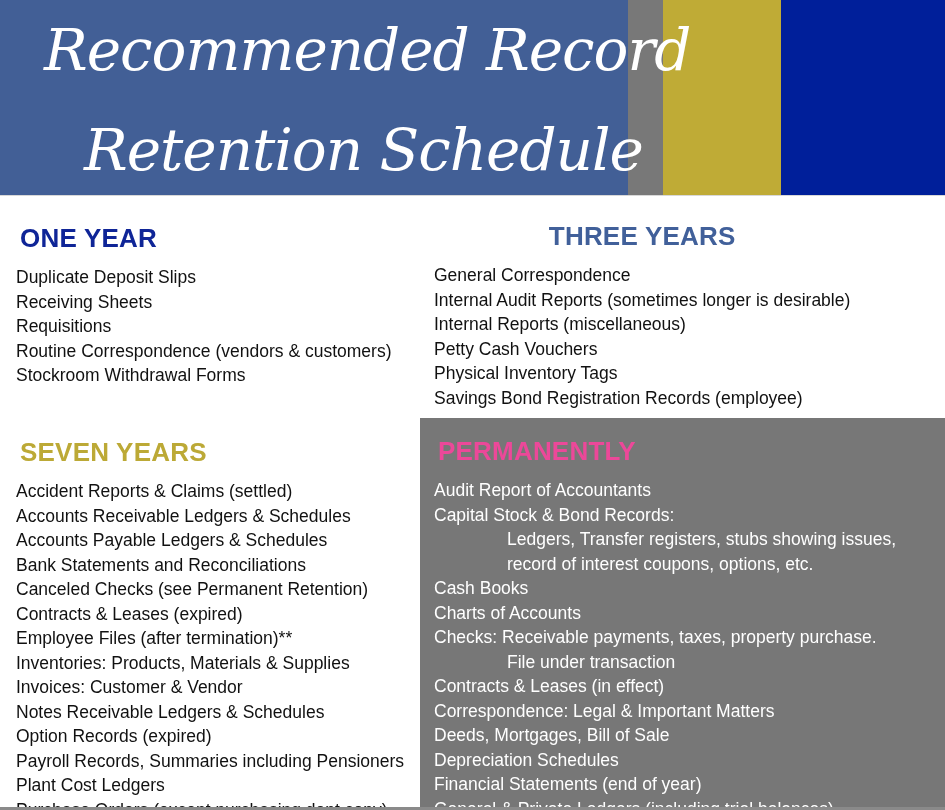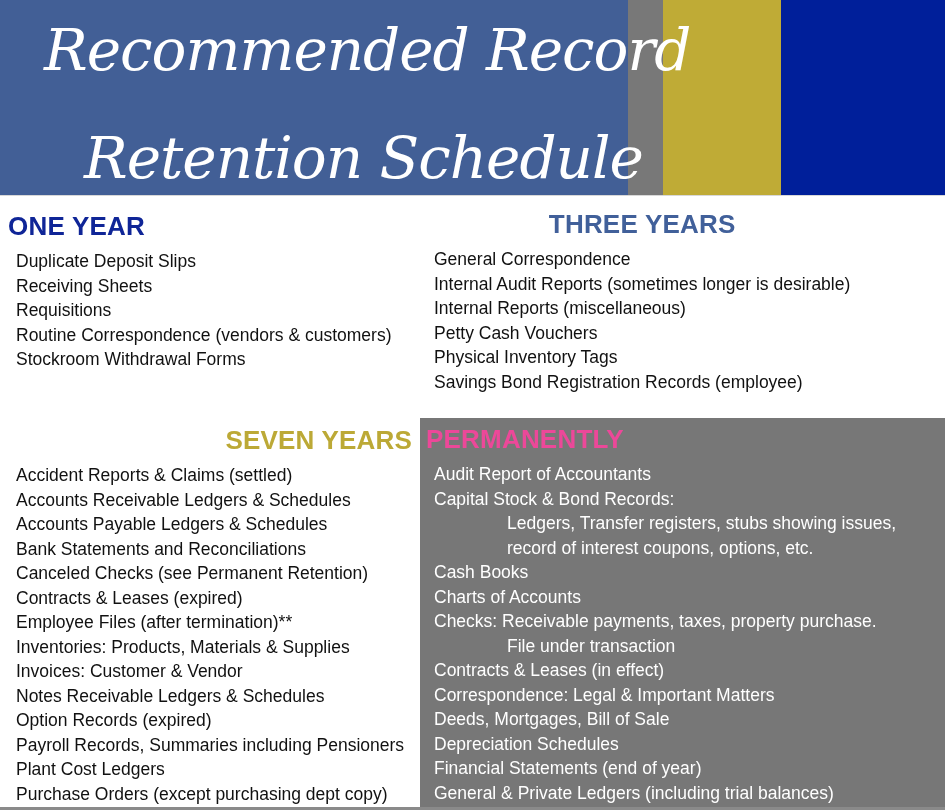--- a/index.html
+++ b/index.html
@@ -7,35 +7,35 @@
          font-family:"Liberation Sans", sans-serif; color:#111; }
   .header { position:absolute; left:0; top:0; width:945px; height:172px; }
   .band { position:absolute; top:0; height:195px; }
   .band-title { left:0; width:628px; background:#425f96; }
   .band-gray { left:628px; width:35px; background:#787878; }
   .band-gold { left:663px; width:118px; background:#bfab36; }
   .band-navy { left:781px; width:164px; background:#001f9a; }
   .title { position:absolute; color:#fff; font-family:"DejaVu Serif", serif; font-style:italic;
            font-size:58px; letter-spacing:-1px; white-space:nowrap; }
   .title-1 { left:44px; top:16px; }
-  .title-2 { left:84px; top:124px; }
+  .title-2 { left:84px; top:116px; }
   .header-rule { position:absolute; left:0; top:195px; width:945px; height:1px; background:#d8d8d8; }
 
   .section { position:absolute; }
-  .section h2 { margin:0; font-size:26px; font-weight:bold; line-height:30px; letter-spacing:0.2px; }
+  .section h2 { margin:12px; font-size:26px; font-weight:bold; line-height:30px; letter-spacing:0.2px; }
   .section ul { list-style:none; margin:8px; padding:0; }
   .section li { font-size:17.5px; line-height:24.5px; white-space:nowrap; }
   .section li.indent { padding-left:73px; }
 
   #one-year { left:8px; top:211px; }
   #one-year h2 { color:#0f2597; }
   #three-years { left:426px; top:209px; }
   #three-years h2 { color:#41609a;text-align:center; }
   #seven-years { left:8px; top:425px; }
-  #seven-years h2 { color:#bca936;text-align:right; }
+  #seven-years h2 { color:#bca936; }
   .perm-panel { position:absolute; left:420px; top:418px; width:525px; height:392px; background:#777777; }
   #permanently { left:426px; top:424px; color:#fff; }
   #permanently h2 { color:#ec4899; }
   #permanently li { color:#fff; }
   .bottom-rule { position:absolute; left:0; top:807px; width:945px; height:3px; background:#8a8a8a; }
 </style>
 </head>
 <body>
 
 <div class="header">

